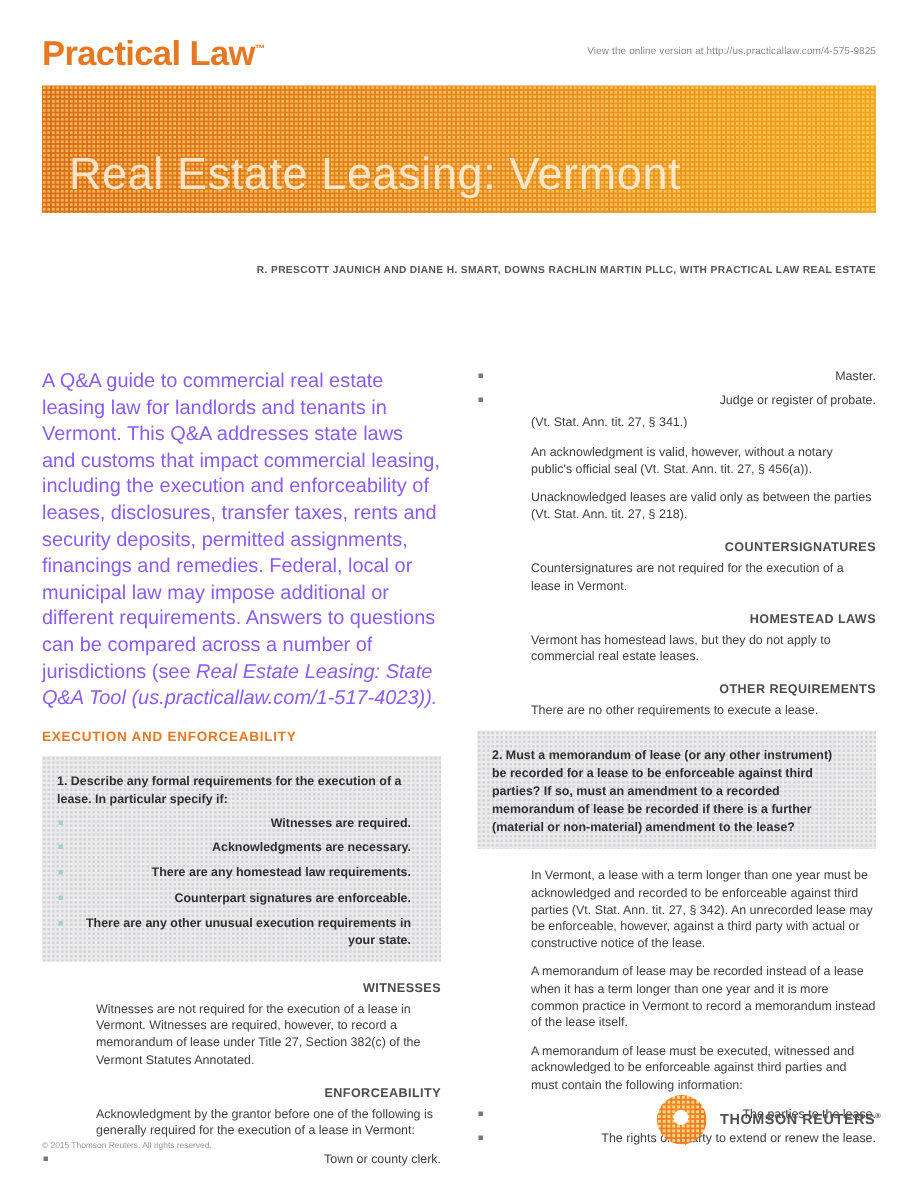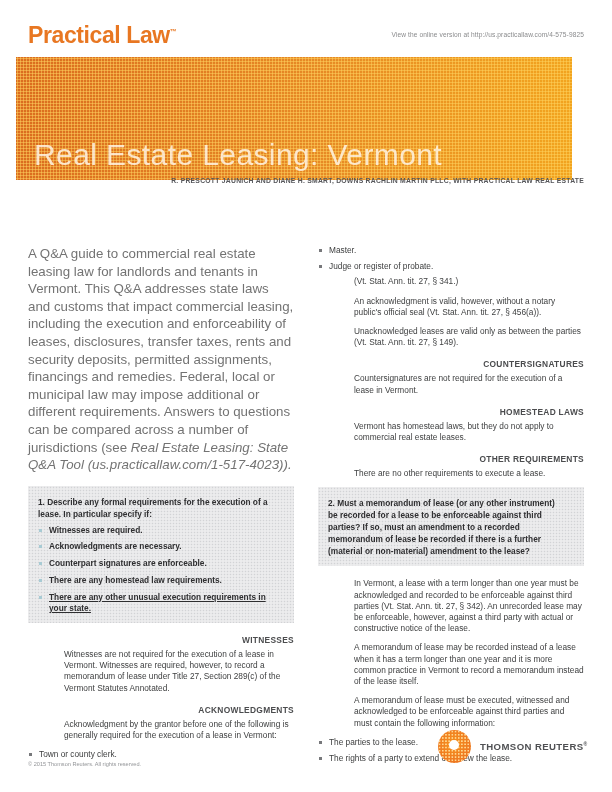--- a/index.html
+++ b/index.html
@@ -16,21 +16,21 @@
     font-size:23px; font-weight:bold; color:#e87722; letter-spacing:-0.4px;
   }
   .pl-logo .tm { font-size:7px; vertical-align:super; font-weight:bold; }
   .online-version {
     position:absolute; right:28px; top:31px;
     font-size:6.6px; color:#8a8b8d; letter-spacing:0.1px;
   }
 
   
   .banner {
-    position:absolute; left:16px; top:57px; width:556px; height:123px;
+    position:absolute; left:28px; top:57px; width:556px; height:85px;
     background-image:
       radial-gradient(circle, rgba(255,212,96,0.75) 0.9px, rgba(255,212,96,0) 1.2px),
       linear-gradient(90deg, #db6d1f 0%, #e78a25 55%, #f2a41f 100%);
     background-size:3px 3px, 100% 100%;
   }
   .banner-title {
     position:absolute; left:18px; bottom:8px;
     font-size:30px; font-weight:400; color:rgba(255,246,234,0.82);
     letter-spacing:0.4px;
   }
@@ -41,21 +41,21 @@
 
   
   .columns {
     position:absolute; left:28px; top:245px; width:556px;
     display:flex; gap:24px;
   }
   .col { width:266px; }
 
   .intro {
     margin:0 0 12px 0;
-    font-size:13.3px; line-height:17.6px; color:#737373;
+    font-size:13.3px; line-height:17.6px; color:#8b5cf6;
   }
   .intro .em { font-style:italic; }
 
   .sec-heading {
     margin:8px 0 8px 0;
     font-size:9px; font-weight:bold; color:#e87722; letter-spacing:0.5px;
   }
   .sub-heading {
     margin:11px 0 4px 0;
     font-size:8.4px; font-weight:bold; color:#4b4c4e; letter-spacing:0.3px;text-align:right;
@@ -69,32 +69,32 @@
     margin:4px 0 12px 0; padding:10px 20px 9px 10px;
     background-image:
       radial-gradient(circle, #d2d3d5 0.8px, rgba(210,211,213,0) 1.05px),
       linear-gradient(#ececed, #ececed);
     background-size:3px 3px, 100% 100%;
   }
   .qbox .qtext {
     margin:0 0 5px 0;
     font-size:8.3px; font-weight:bold; line-height:12px; color:#2e2e30;
   }
-  ul.blist { margin:0; padding:0; list-style:none; }
+  ul.blist { margin:0; padding:0; list-style:none;text-align:right; }
   ul.blist li {
     position:relative; padding-left:11px; margin:0 0 4.5px 0;
     font-size:8.3px; line-height:11.2px;
   }
   ul.blist li::before {
     content:""; position:absolute; left:1px; top:4px;
     width:3px; height:3px; background:#77787b;
   }
   .qbox ul.blist li { font-weight:bold; color:#2e2e30; margin:0 0 5.5px 0; }
   .qbox ul.blist li::before { background:#a8cbd4; }
-  .qbox ul.blist li:last-child { margin-bottom:0;text-decoration:underline; }
+  .qbox ul.blist li:last-child { margin-bottom:0; }
 
   
   .copyright {
     position:absolute; left:28px; top:761px;
     font-size:5.6px; color:#939598;
   }
   .tr-logo { position:absolute; left:438px; top:730px; display:flex; align-items:center; }
   .tr-circle {
     position:relative; width:33px; height:33px; border-radius:50%;
     background-image:
@@ -123,50 +123,51 @@
   <div class="banner">
     <div class="banner-title">Real Estate Leasing: Vermont</div>
   </div>
   <div class="byline">R. PRESCOTT JAUNICH AND DIANE H. SMART, DOWNS RACHLIN MARTIN PLLC, WITH PRACTICAL LAW REAL ESTATE</div>
 
   <div class="columns">
 
     <div class="col">
       <p class="intro"><span>A Q&amp;A guide to commercial real estate leasing law for landlords and tenants in Vermont. This Q&amp;A addresses state laws and customs that impact commercial leasing, including the execution and enforceability of leases, disclosures, transfer taxes, rents and security deposits, permitted assignments, financings and remedies. Federal, local or municipal law may impose additional or different requirements. Answers to questions can be compared across a number of jurisdictions (see </span><span class="em">Real Estate Leasing: State Q&amp;A Tool</span><span class="em"> (us.practicallaw.com/1-517-4023)).</span></p>
 
+      <div class="sec-heading">EXECUTION AND ENFORCEABILITY</div>
 
       <div class="qbox">
         <p class="qtext">1. Describe any formal requirements for the execution of a lease. In particular specify if:</p>
         <ul class="blist">
           <li>Witnesses are required.</li>
           <li>Acknowledgments are necessary.</li>
+          <li>There are any homestead law requirements.</li>
           <li>Counterpart signatures are enforceable.</li>
-          <li>There are any homestead law requirements.</li>
           <li>There are any other unusual execution requirements in your state.</li>
         </ul>
       </div>
 
       <div class="sub-heading">WITNESSES</div>
-      <p class="body-p">Witnesses are not required for the execution of a lease in Vermont. Witnesses are required, however, to record a memorandum of lease under Title 27, Section 289(c) of the Vermont Statutes Annotated.</p>
+      <p class="body-p">Witnesses are not required for the execution of a lease in Vermont. Witnesses are required, however, to record a memorandum of lease under Title 27, Section 382(c) of the Vermont Statutes Annotated.</p>
 
-      <div class="sub-heading">ACKNOWLEDGMENTS</div>
+      <div class="sub-heading">ENFORCEABILITY</div>
       <p class="body-p">Acknowledgment by the grantor before one of the following is generally required for the execution of a lease in Vermont:</p>
       <ul class="blist">
         <li>Town or county clerk.</li>
       </ul>
     </div>
 
     <div class="col">
       <ul class="blist">
         <li>Master.</li>
         <li>Judge or register of probate.</li>
       </ul>
       <p class="body-p">(Vt. Stat. Ann. tit. 27, § 341.)</p>
       <p class="body-p">An acknowledgment is valid, however, without a notary public's official seal (Vt. Stat. Ann. tit. 27, § 456(a)).</p>
-      <p class="body-p">Unacknowledged leases are valid only as between the parties (Vt. Stat. Ann. tit. 27, § 149).</p>
+      <p class="body-p">Unacknowledged leases are valid only as between the parties (Vt. Stat. Ann. tit. 27, § 218).</p>
 
       <div class="sub-heading">COUNTERSIGNATURES</div>
       <p class="body-p">Countersignatures are not required for the execution of a lease in Vermont.</p>
 
       <div class="sub-heading">HOMESTEAD LAWS</div>
       <p class="body-p">Vermont has homestead laws, but they do not apply to commercial real estate leases.</p>
 
       <div class="sub-heading">OTHER REQUIREMENTS</div>
       <p class="body-p">There are no other requirements to execute a lease.</p>
 

